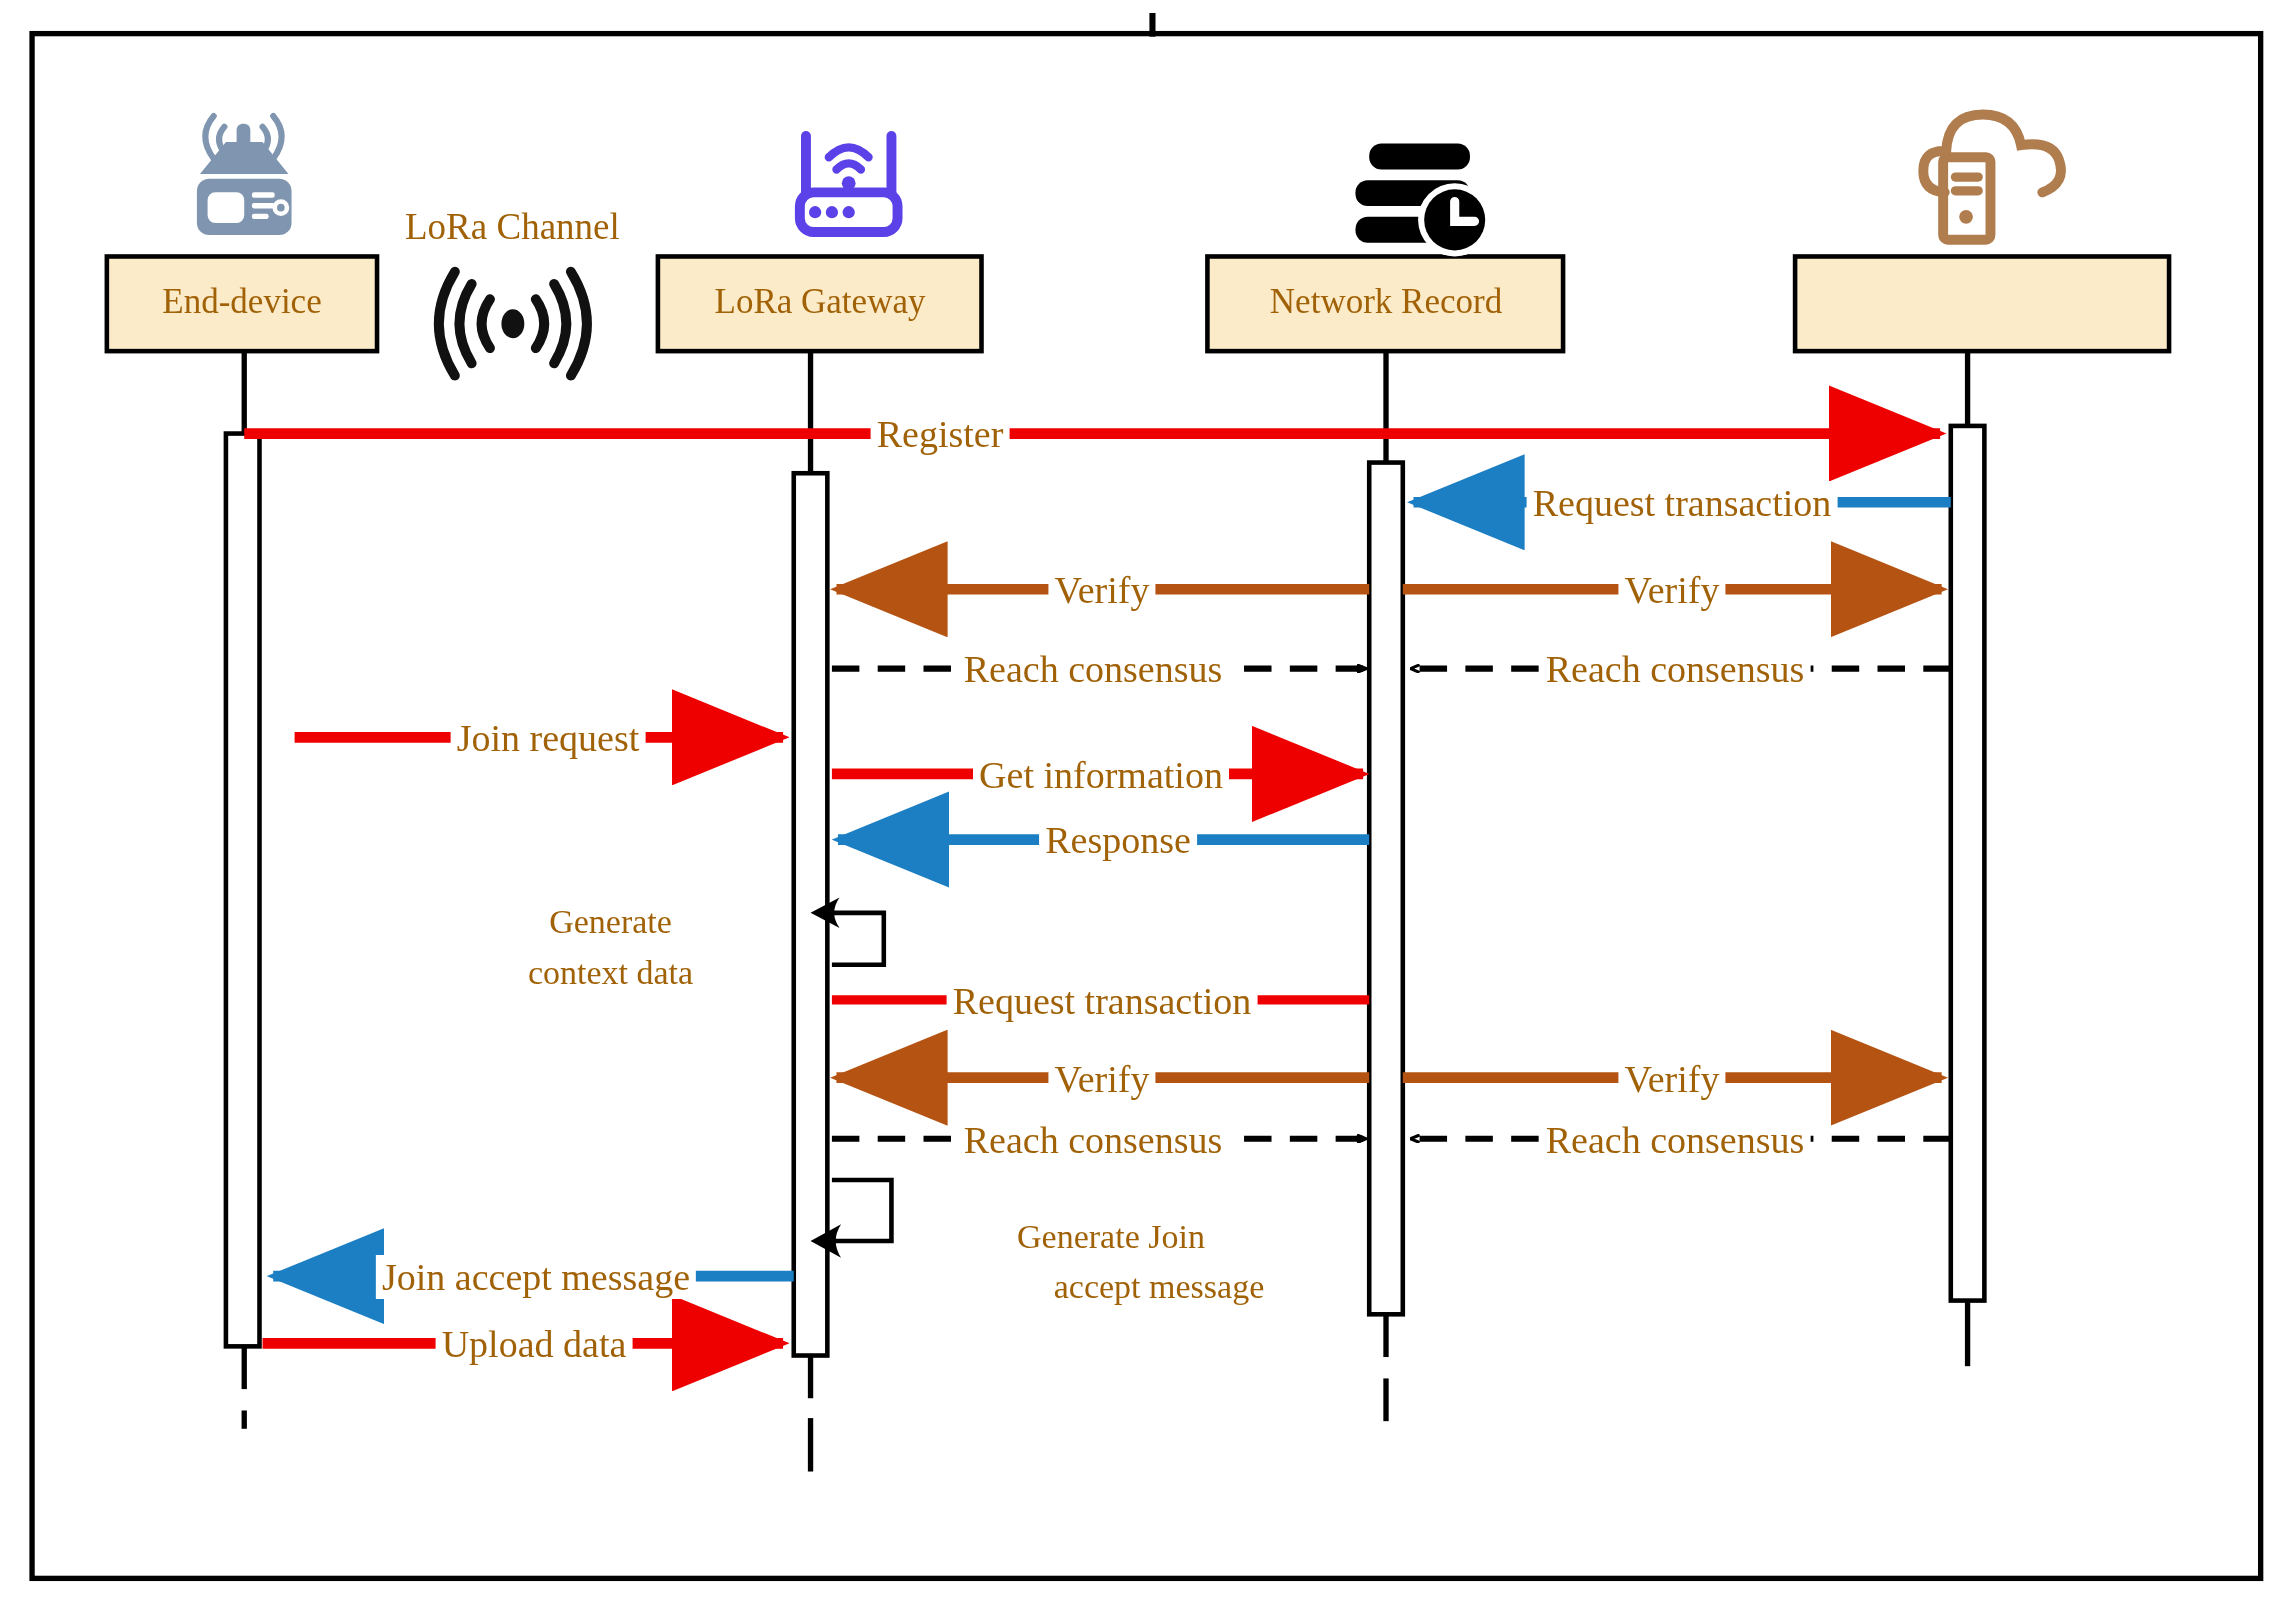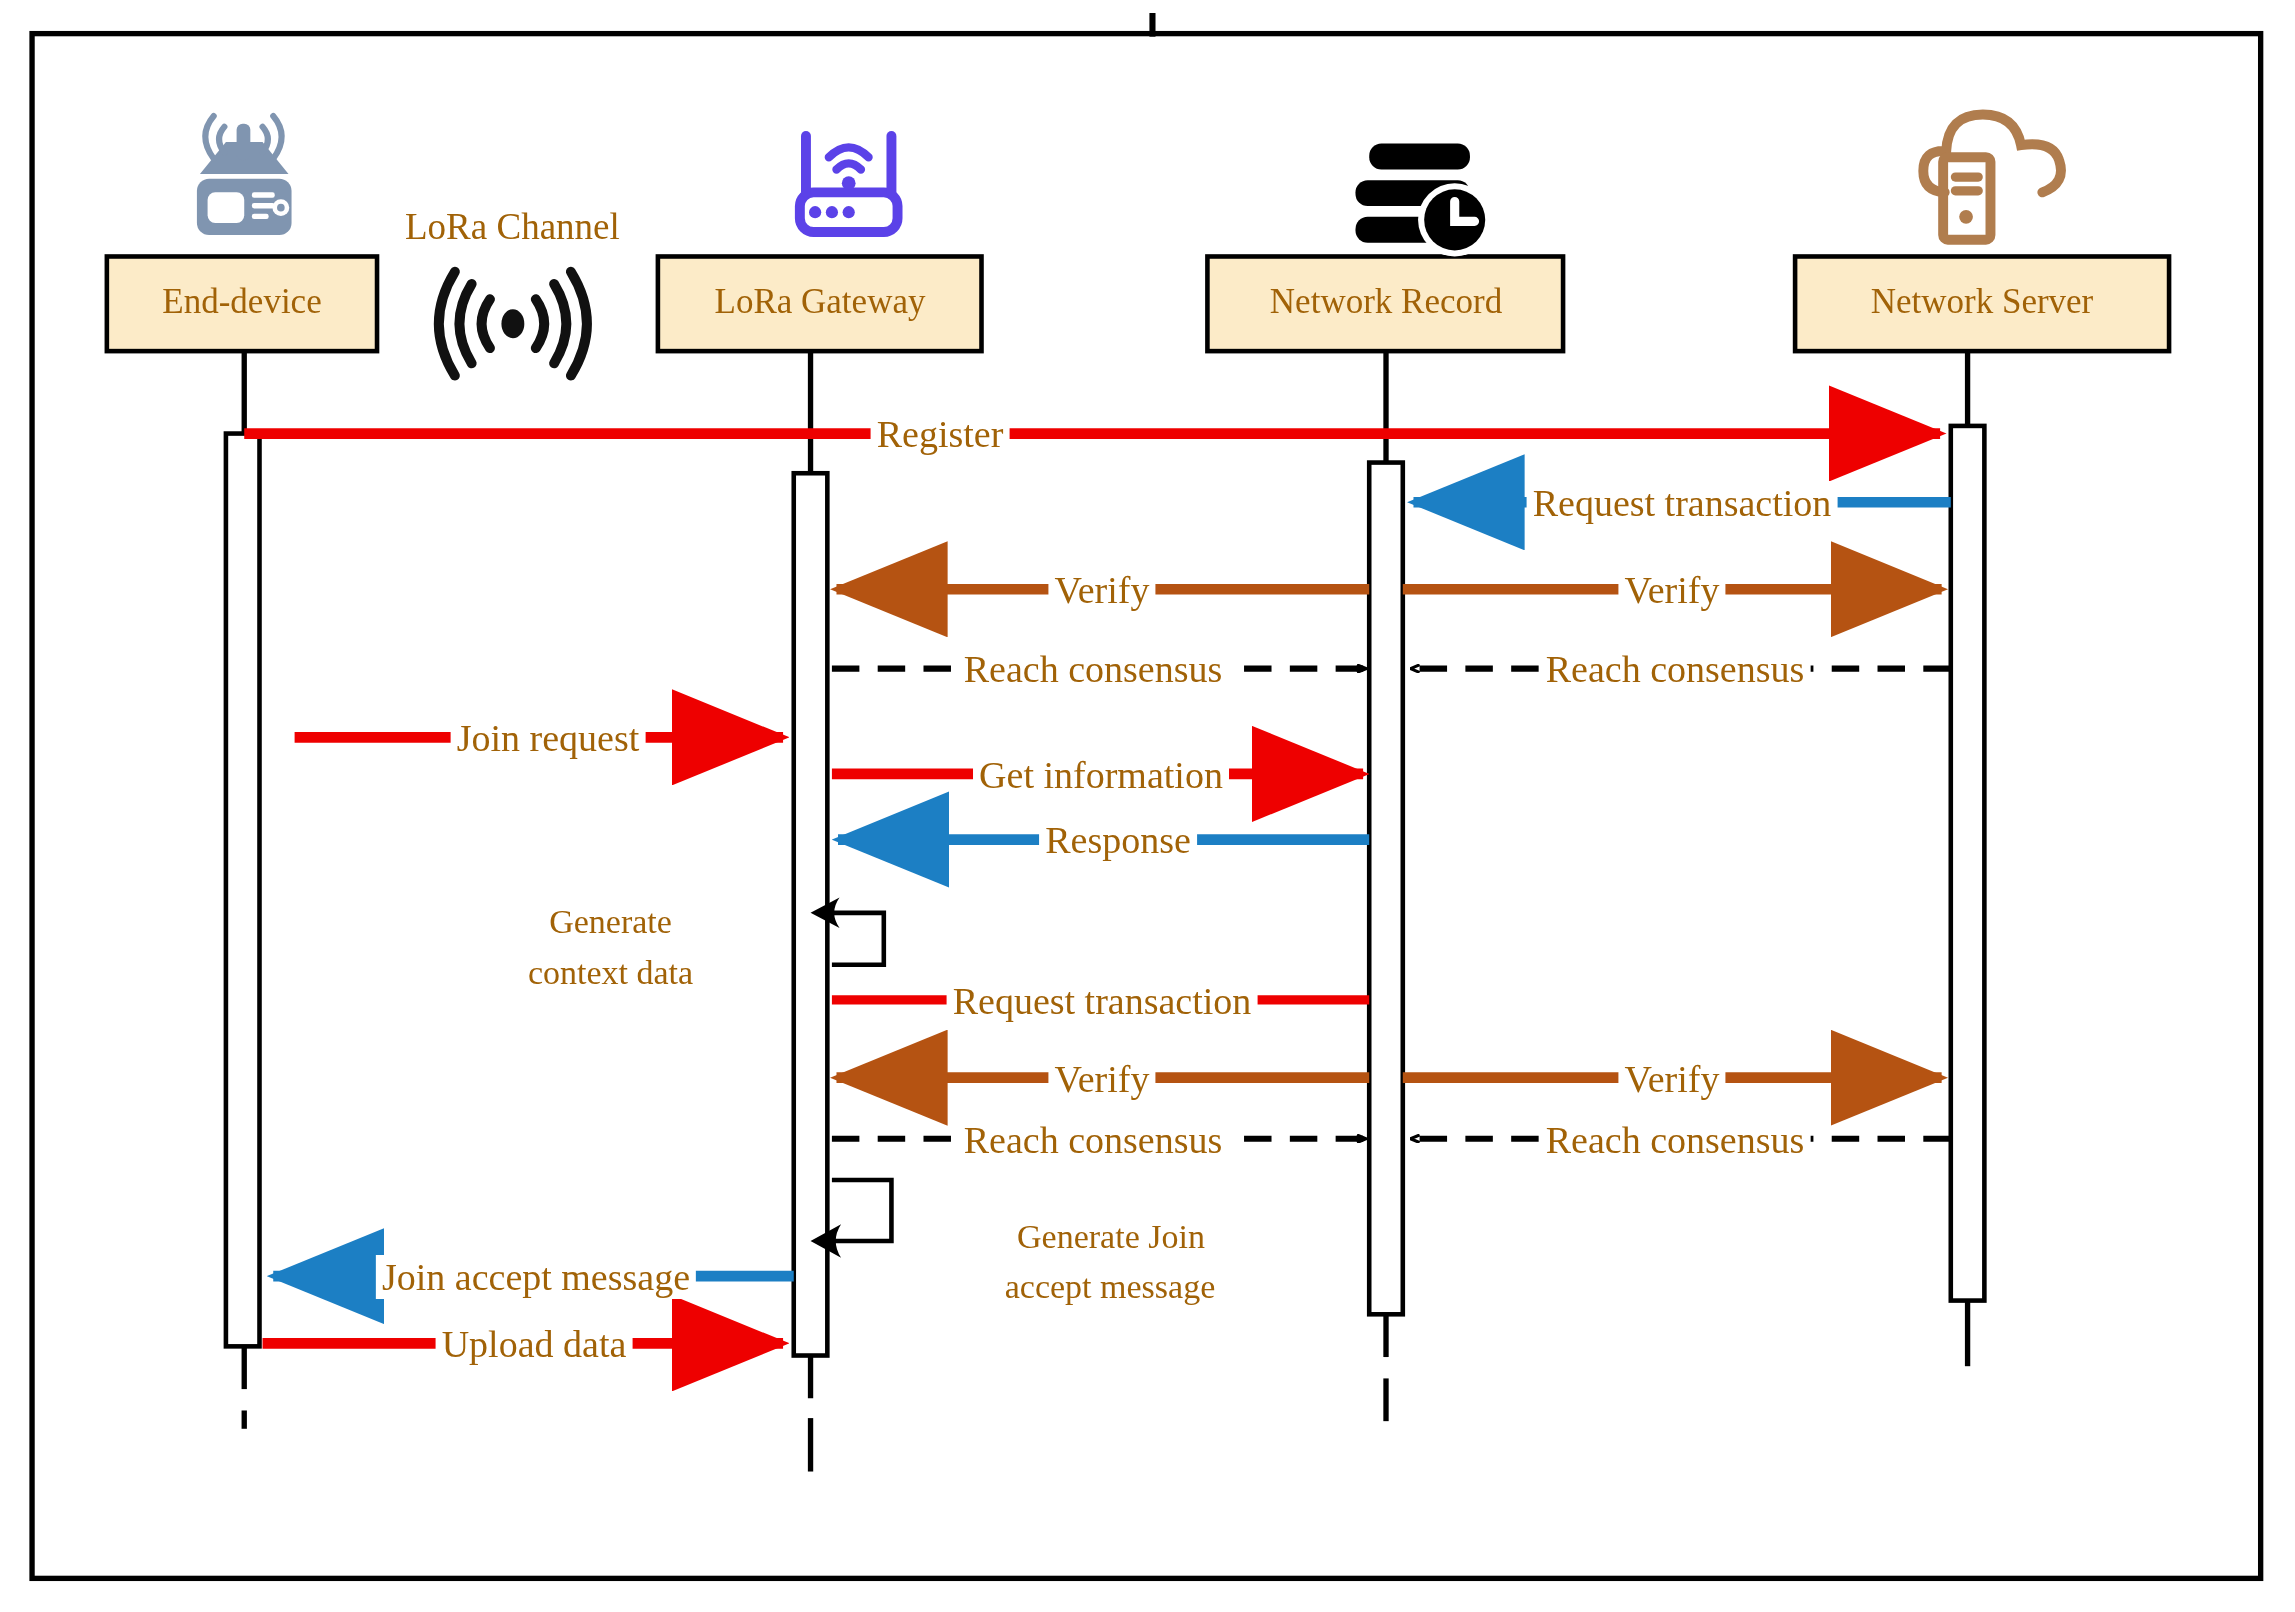--- a/index.html
+++ b/index.html
@@ -159,21 +159,20 @@
       <rect x="2546" y="206" width="62" height="108" rx="6"></rect>
       <line x1="2562" y1="232" x2="2592" y2="232" stroke-width="12"></line>
       <line x1="2562" y1="250" x2="2592" y2="250" stroke-width="12"></line>
       <circle cx="2576" cy="284" r="9" fill="#B07D4E" stroke="none"></circle>
     </g>
   </svg>
 
   <div class="lbl plabel" style="left:107px;top:282px;width:270px;">End-device</div>
   <div class="lbl plabel" style="left:658px;top:282px;width:324px;">LoRa Gateway</div>
   <div class="lbl plabel" style="left:1208px;top:282px;width:356px;text-align:center;">Network Record</div>
-  <div class="lbl plabel" style="left:1795px;top:282px;width:374px;">Network Server</div>
 
   <div class="lbl chlabel" style="left:405px;top:205px;">LoRa Channel</div>
 
   <div class="lbl mlabel" style="left:940px;top:412px;transform:translateX(-50%);">Register</div>
 
   <div class="lbl mlabel" style="left:1682px;top:481px;transform:translateX(-50%);">Request transaction</div>
 
   <div class="lbl mlabel" style="left:1102px;top:568px;transform:translateX(-50%);">Verify</div>
   <div class="lbl mlabel" style="left:1672px;top:568px;transform:translateX(-50%);">Verify</div>
 
@@ -195,16 +194,16 @@
   <div class="lbl mlabel" style="left:1675px;top:1118px;transform:translateX(-50%);">Reach consensus</div>
 
   <div class="lbl mlabel" style="left:536px;top:1255px;transform:translateX(-50%);">Join accept message</div>
 
   <div class="lbl mlabel" style="left:534px;top:1322px;transform:translateX(-50%);">Upload data</div>
 
   <div class="lbl nlabel" style="left:473px;top:902px;width:275px;">Generate</div>
   <div class="lbl nlabel" style="left:473px;top:953px;width:275px;">context data</div>
 
   <div class="lbl nlabel" style="left:947px;top:1217px;width:328px;">Generate Join</div>
-  <div class="lbl nlabel" style="left:946px;top:1267px;width:328px;">accept message</div>
+  <div class="lbl nlabel" style="left:995px;top:1267px;width:328px;">accept message</div>
 
 </div>
 
 
 </body></html>

